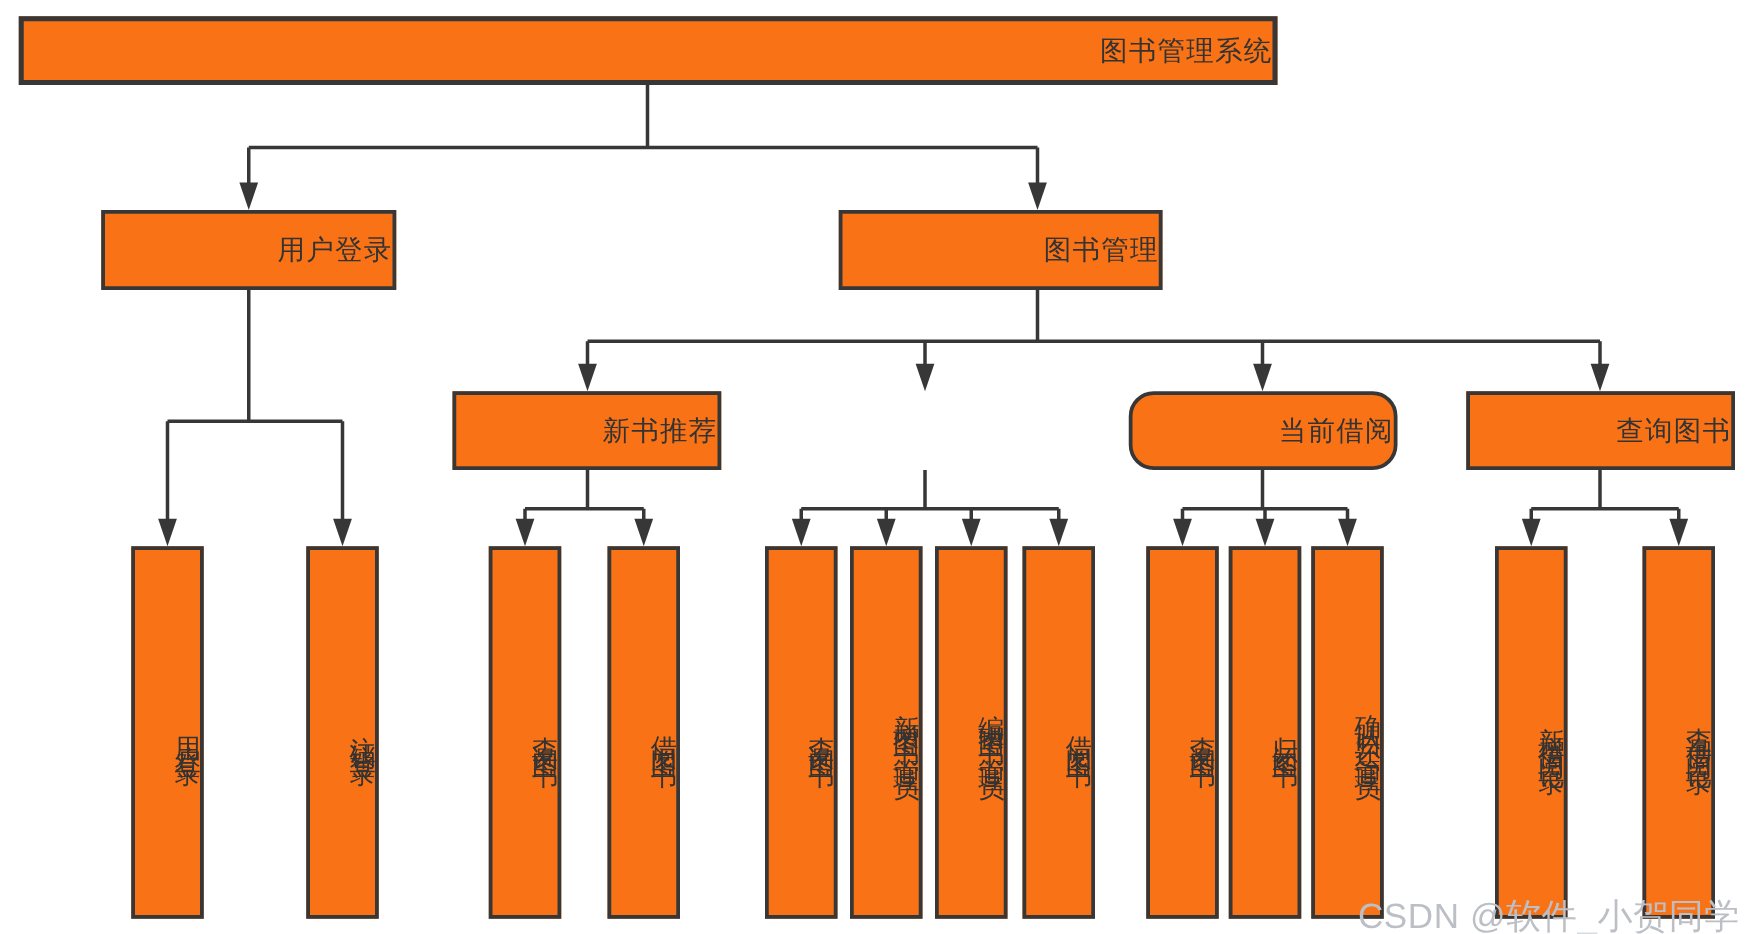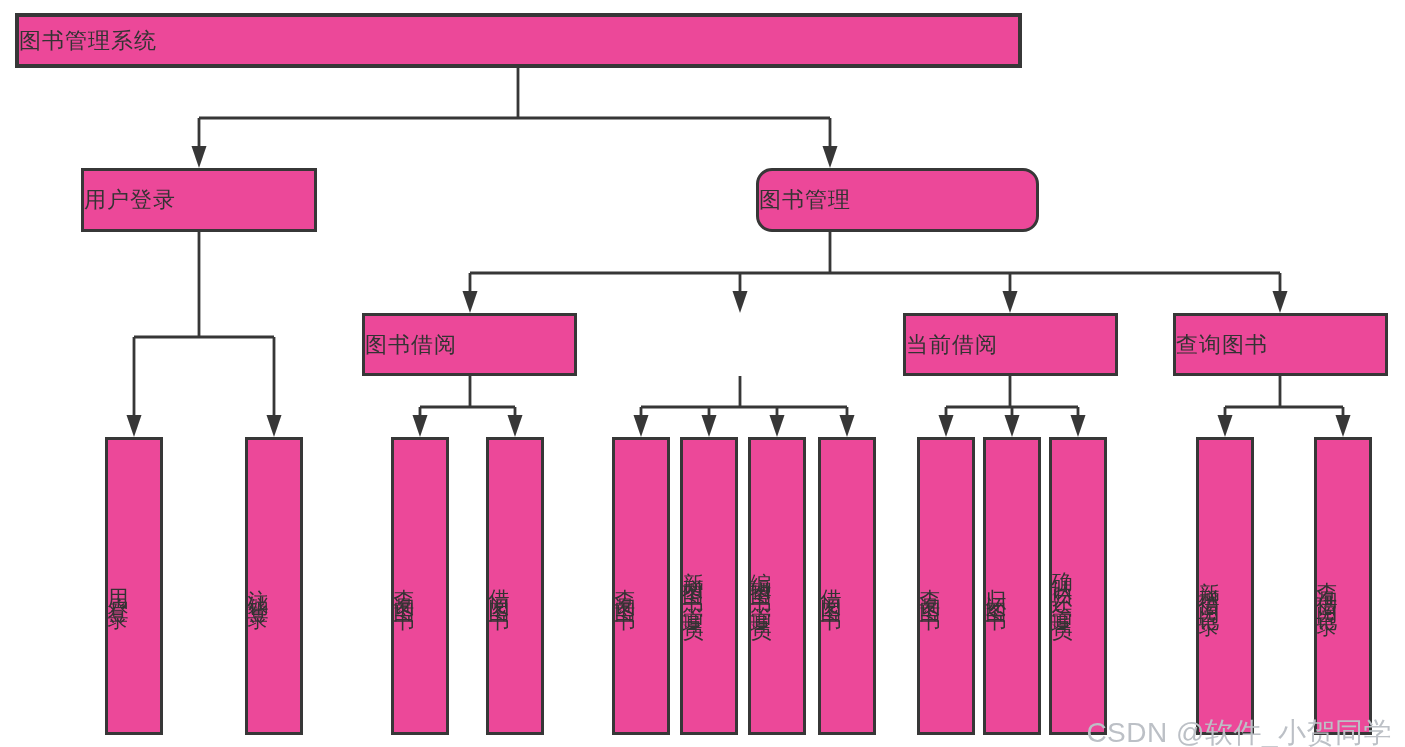--- a/index.html
+++ b/index.html
@@ -7,25 +7,25 @@
     position:relative;
     width:1405px;height:747px;
     background:#ffffff;
     font-family:"Liberation Sans","DejaVu Sans",sans-serif;
     overflow:hidden;
   }
   .wires{position:absolute;left:0;top:0;z-index:1;}
   .node{
     position:absolute;
     box-sizing:border-box;
-    background:#ec4899;
+    background:#f97316;
     border:3px solid #373737;
     display:flex;
     align-items:center;
-    justify-content:flex-start;
+    justify-content:flex-end;
     z-index:2;
     color:#333333;
   }
   .node.root{border-width:4px;}
   .node.h .lbl{
     font-size:22px;
     letter-spacing:1px;
     white-space:nowrap;
   }
   .node.v .lbl{
@@ -90,28 +90,28 @@
     </g>
   </svg>
 
   <div class="node h root" style="left:15px;top:13px;width:1007px;height:55px;">
     <span class="lbl">图书管理系统</span>
   </div>
 
   <div class="node h" style="left:81px;top:168px;width:236px;height:64px;">
     <span class="lbl">用户登录</span>
   </div>
-  <div class="node h" style="left:756px;top:168px;width:283px;height:64px;border-radius:16px;">
+  <div class="node h" style="left:671px;top:168px;width:259px;height:64px;">
     <span class="lbl">图书管理</span>
   </div>
 
   <div class="node h" style="left:362px;top:313px;width:215px;height:63px;">
-    <span class="lbl">图书借阅</span>
+    <span class="lbl">新书推荐</span>
   </div>
-  <div class="node h" style="left:903px;top:313px;width:215px;height:63px;">
+  <div class="node h" style="left:903px;top:313px;width:215px;height:63px;border-radius:20px;">
     <span class="lbl">当前借阅</span>
   </div>
   <div class="node h" style="left:1173px;top:313px;width:215px;height:63px;">
     <span class="lbl">查询图书</span>
   </div>
 
   <div class="node v" style="left:105px;top:437px;width:58px;height:298px;">
     <span class="lbl">用户登录</span>
   </div>
   <div class="node v" style="left:245px;top:437px;width:58px;height:298px;">

